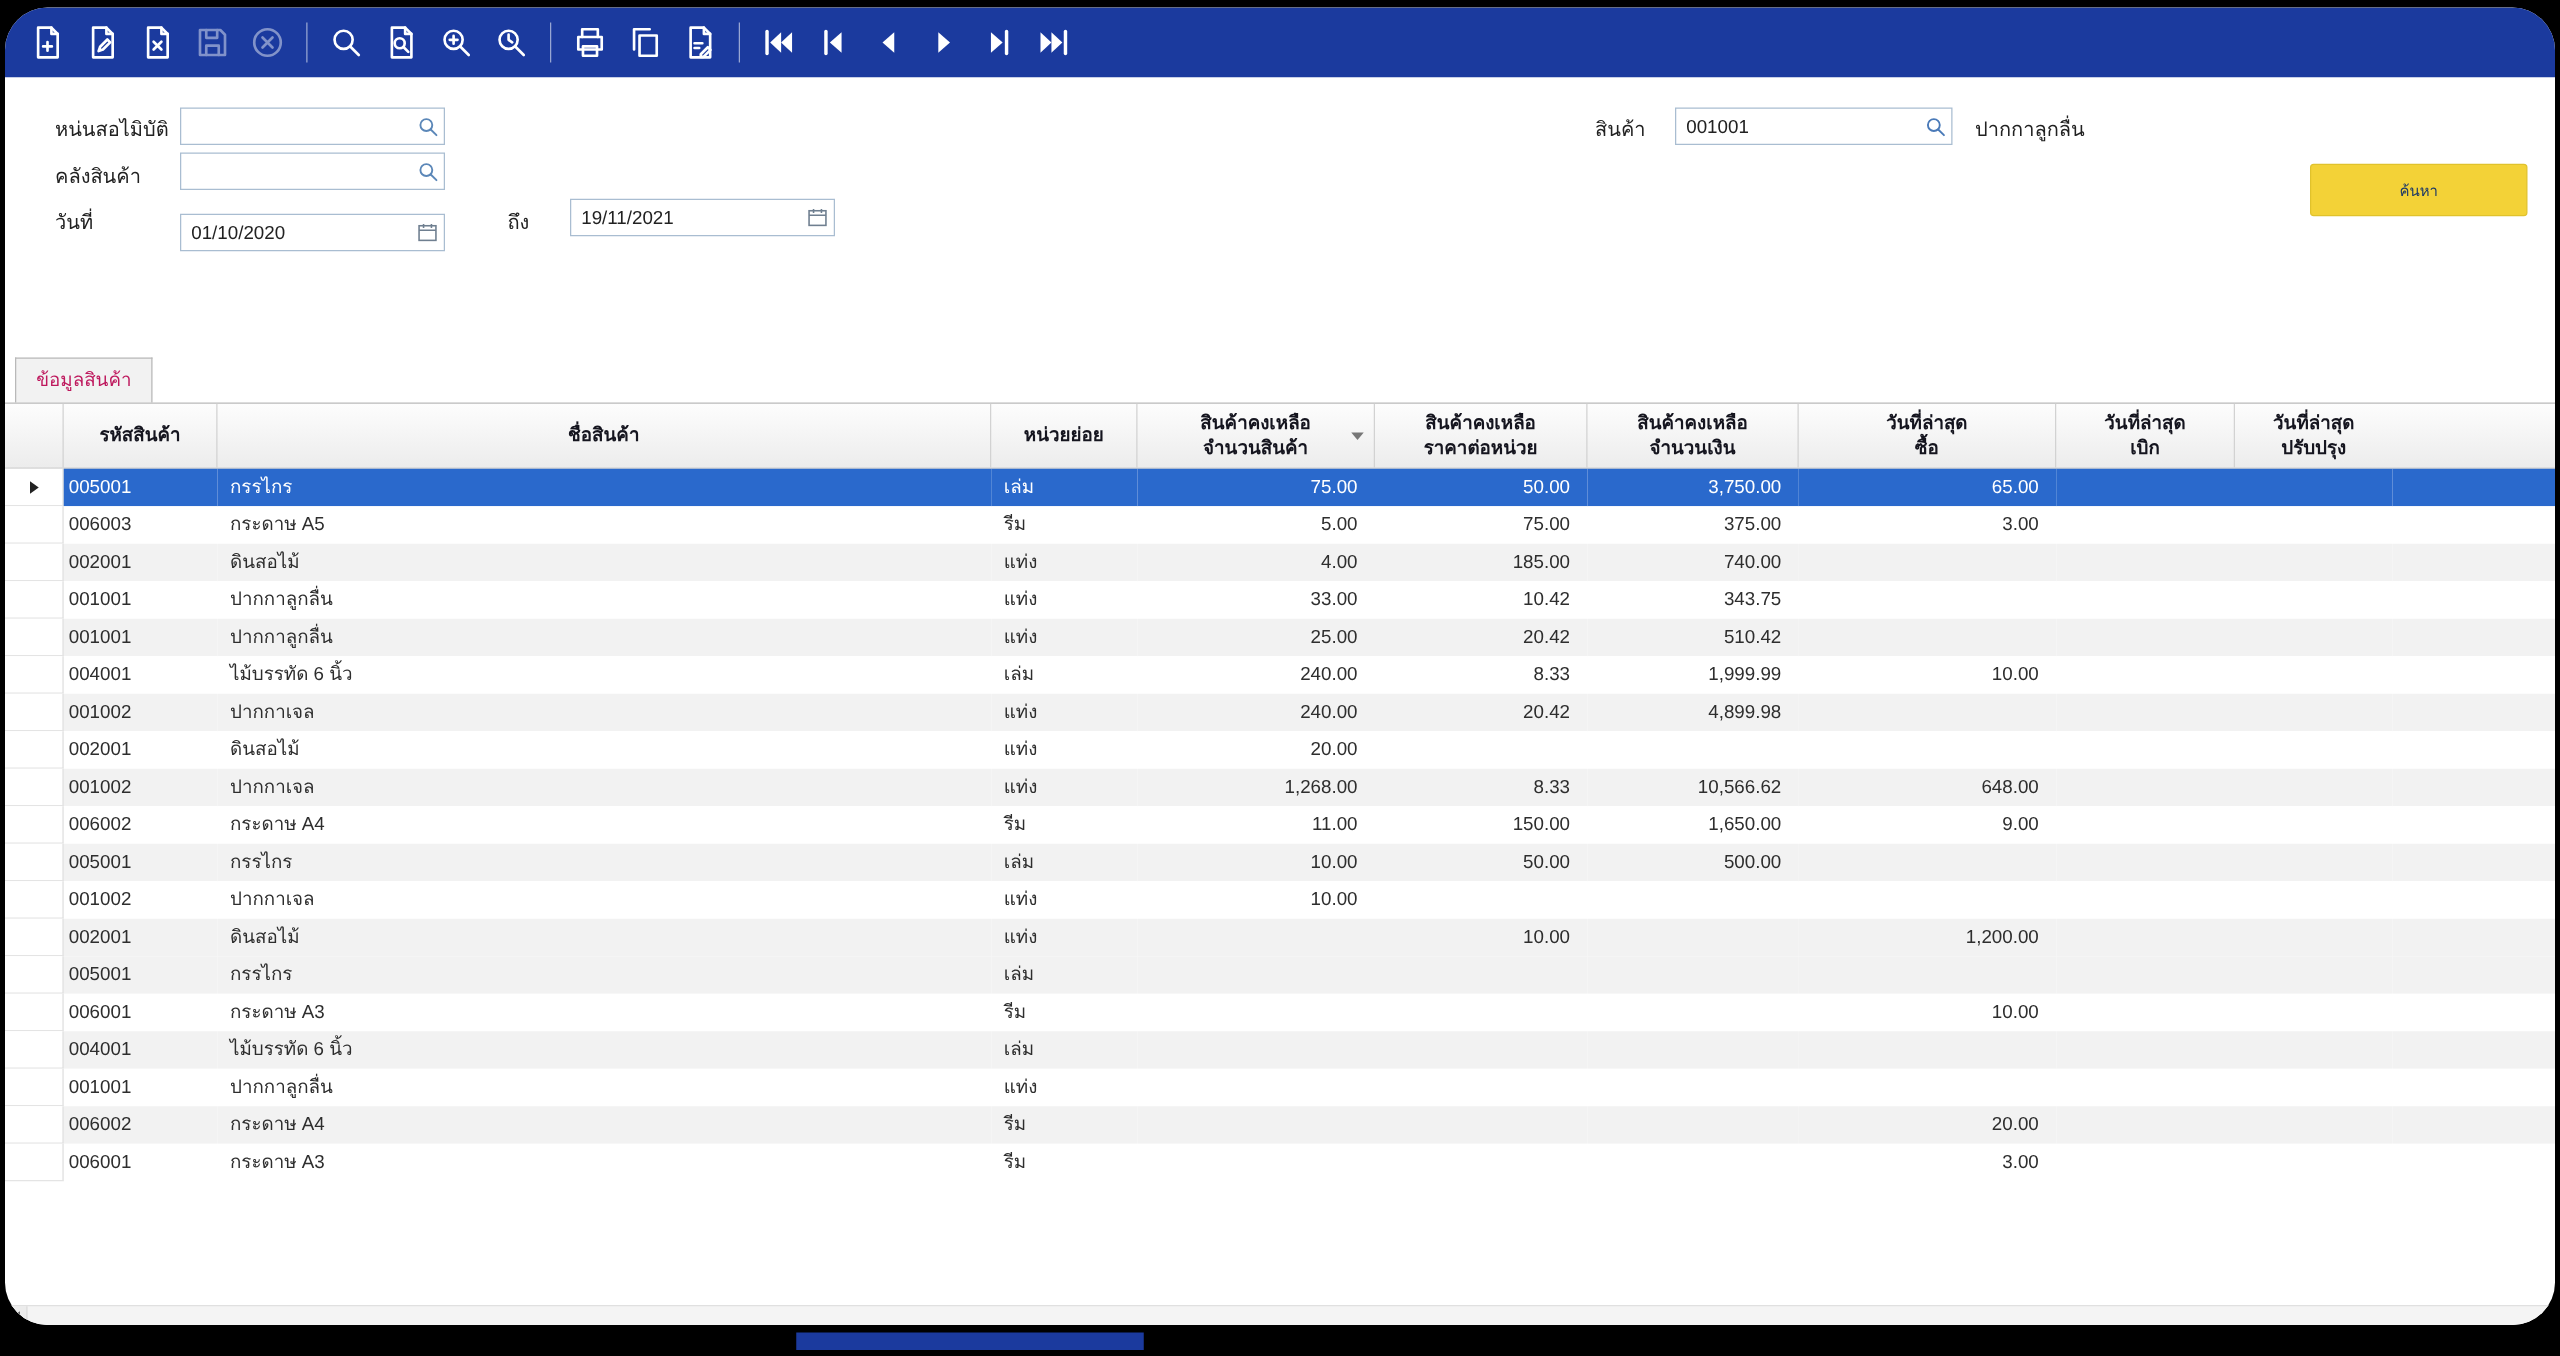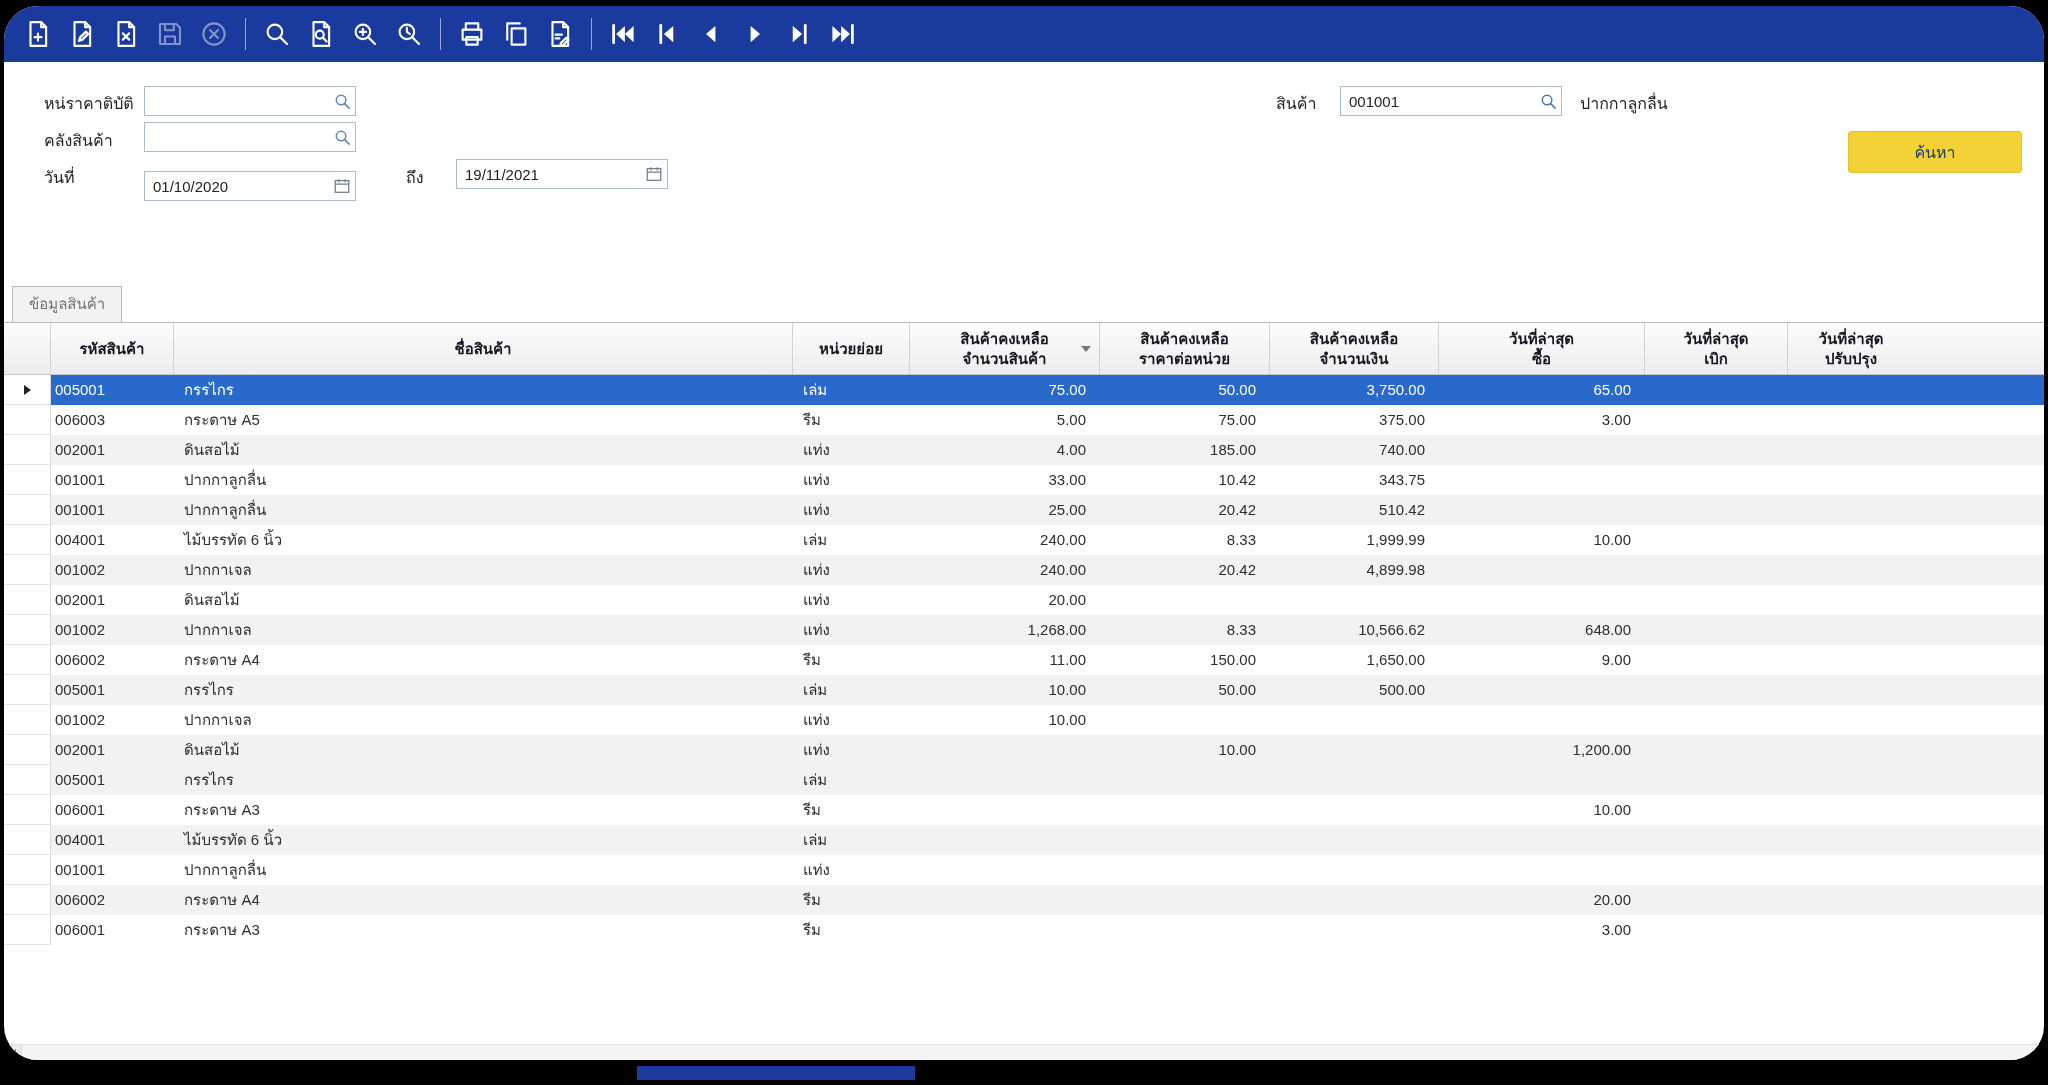--- a/index.html
+++ b/index.html
@@ -20,25 +20,25 @@
   .tb-ic{display:flex}
   .tb-sep{width:1px;height:32px;background:rgba(255,255,255,.55);margin:0 9px}
 
   
   .filters{position:absolute;top:56px;left:0;width:100%;height:230px;background:#fff}
   .flabel{position:absolute;font-size:16px;color:#222;white-space:nowrap}
   .fbox{position:absolute;height:30px;border:1px solid #a9bdd1;background:#fff;display:flex;align-items:center}
   .fbox input{border:none;outline:none;flex:1;height:100%;padding:0 4px 0 8px;font-size:15px;color:#222;font-family:inherit;background:transparent;min-width:0}
   .in-icon{width:26px;flex:0 0 26px;display:flex;align-items:center;justify-content:center;cursor:pointer}
   .pname{position:absolute;left:1576px;top:29px;font-size:16px;color:#222}
-  .search-btn{position:absolute;left:1844px;top:69px;width:174px;height:42px;background:#f3d237;border:1px solid #e0c22c;border-radius:3px;font-size:16px;color:#1e3a66;font-family:inherit;cursor:pointer}
+  .search-btn{position:absolute;left:1844px;top:69px;width:174px;height:42px;background:#f3d237;border:1px solid #e0c22c;border-radius:3px;font-size:12px;color:#1e3a66;font-family:inherit;cursor:pointer}
 
   
   .tabbar{position:absolute;top:286px;left:0;width:100%;height:30px}
-  .tab{position:absolute;left:8px;bottom:0;padding:5px 16px 6px;background:#f2f2f2;border:1px solid #b9b9b9;border-bottom:none;font-size:15px;color:#737373;cursor:pointer}
+  .tab{position:absolute;left:8px;bottom:0;padding:5px 16px 6px;background:#f2f2f2;border:1px solid #b9b9b9;border-bottom:none;font-size:15px;color:#be185d;cursor:pointer}
 
   
   .ghead{position:absolute;top:316px;left:0;width:100%;height:53px;display:grid;grid-template-columns:var(--cols);background:linear-gradient(#fdfdfd,#ececec);border-top:1px solid #b9b9b9;border-bottom:1px solid #c6c6c6}
   .hcell{display:flex;flex-direction:column;align-items:center;justify-content:center;border-right:1px solid #d2d2d2;font-size:15px;font-weight:bold;color:#15151f;position:relative;line-height:1.3;white-space:nowrap;overflow:hidden}
   .hcell:last-child{border-right:none}
   .sort-ind{position:absolute;right:8px;top:50%;margin-top:-3px;width:0;height:0;border-left:5px solid transparent;border-right:5px solid transparent;border-top:6px solid #777}
 
   
   .gbody{position:absolute;top:369px;left:0;width:100%}
   .trow{display:grid;grid-template-columns:var(--cols);height:30px;cursor:default}
@@ -223,21 +223,21 @@
                 <polygon points="3.5,5.5 10.5,12 3.5,18.5" fill="currentColor"></polygon>
                 <polygon points="10.5,5.5 17.5,12 10.5,18.5" fill="currentColor"></polygon>
                 <path d="M19.5 5v14" fill="none" stroke="currentColor" stroke-width="2.2" stroke-linecap="round"></path>
               </svg>
             </span>
           </div>
         </div>
     </div>
 
     <div class="filters">
-      <span class="flabel" style="left:40px;top:29px">หน่ราคาติบัติ</span>
+      <span class="flabel" style="left:40px;top:29px">หน่นสอไมิบัติ</span>
       <div class="fbox" style="left:140px;top:24px;width:212px">
         <input style="">
         <span class="in-icon">
           <svg width="19" height="19" viewBox="0 0 20 20">
               <circle cx="8.5" cy="8.5" r="5" fill="none" stroke="#5b87b8" stroke-width="1.6"></circle>
               <path d="M12.2 12.2L17 17" stroke="#5b87b8" stroke-width="1.6" stroke-linecap="round"></path>
             </svg>
         </span>
       </div>
 

